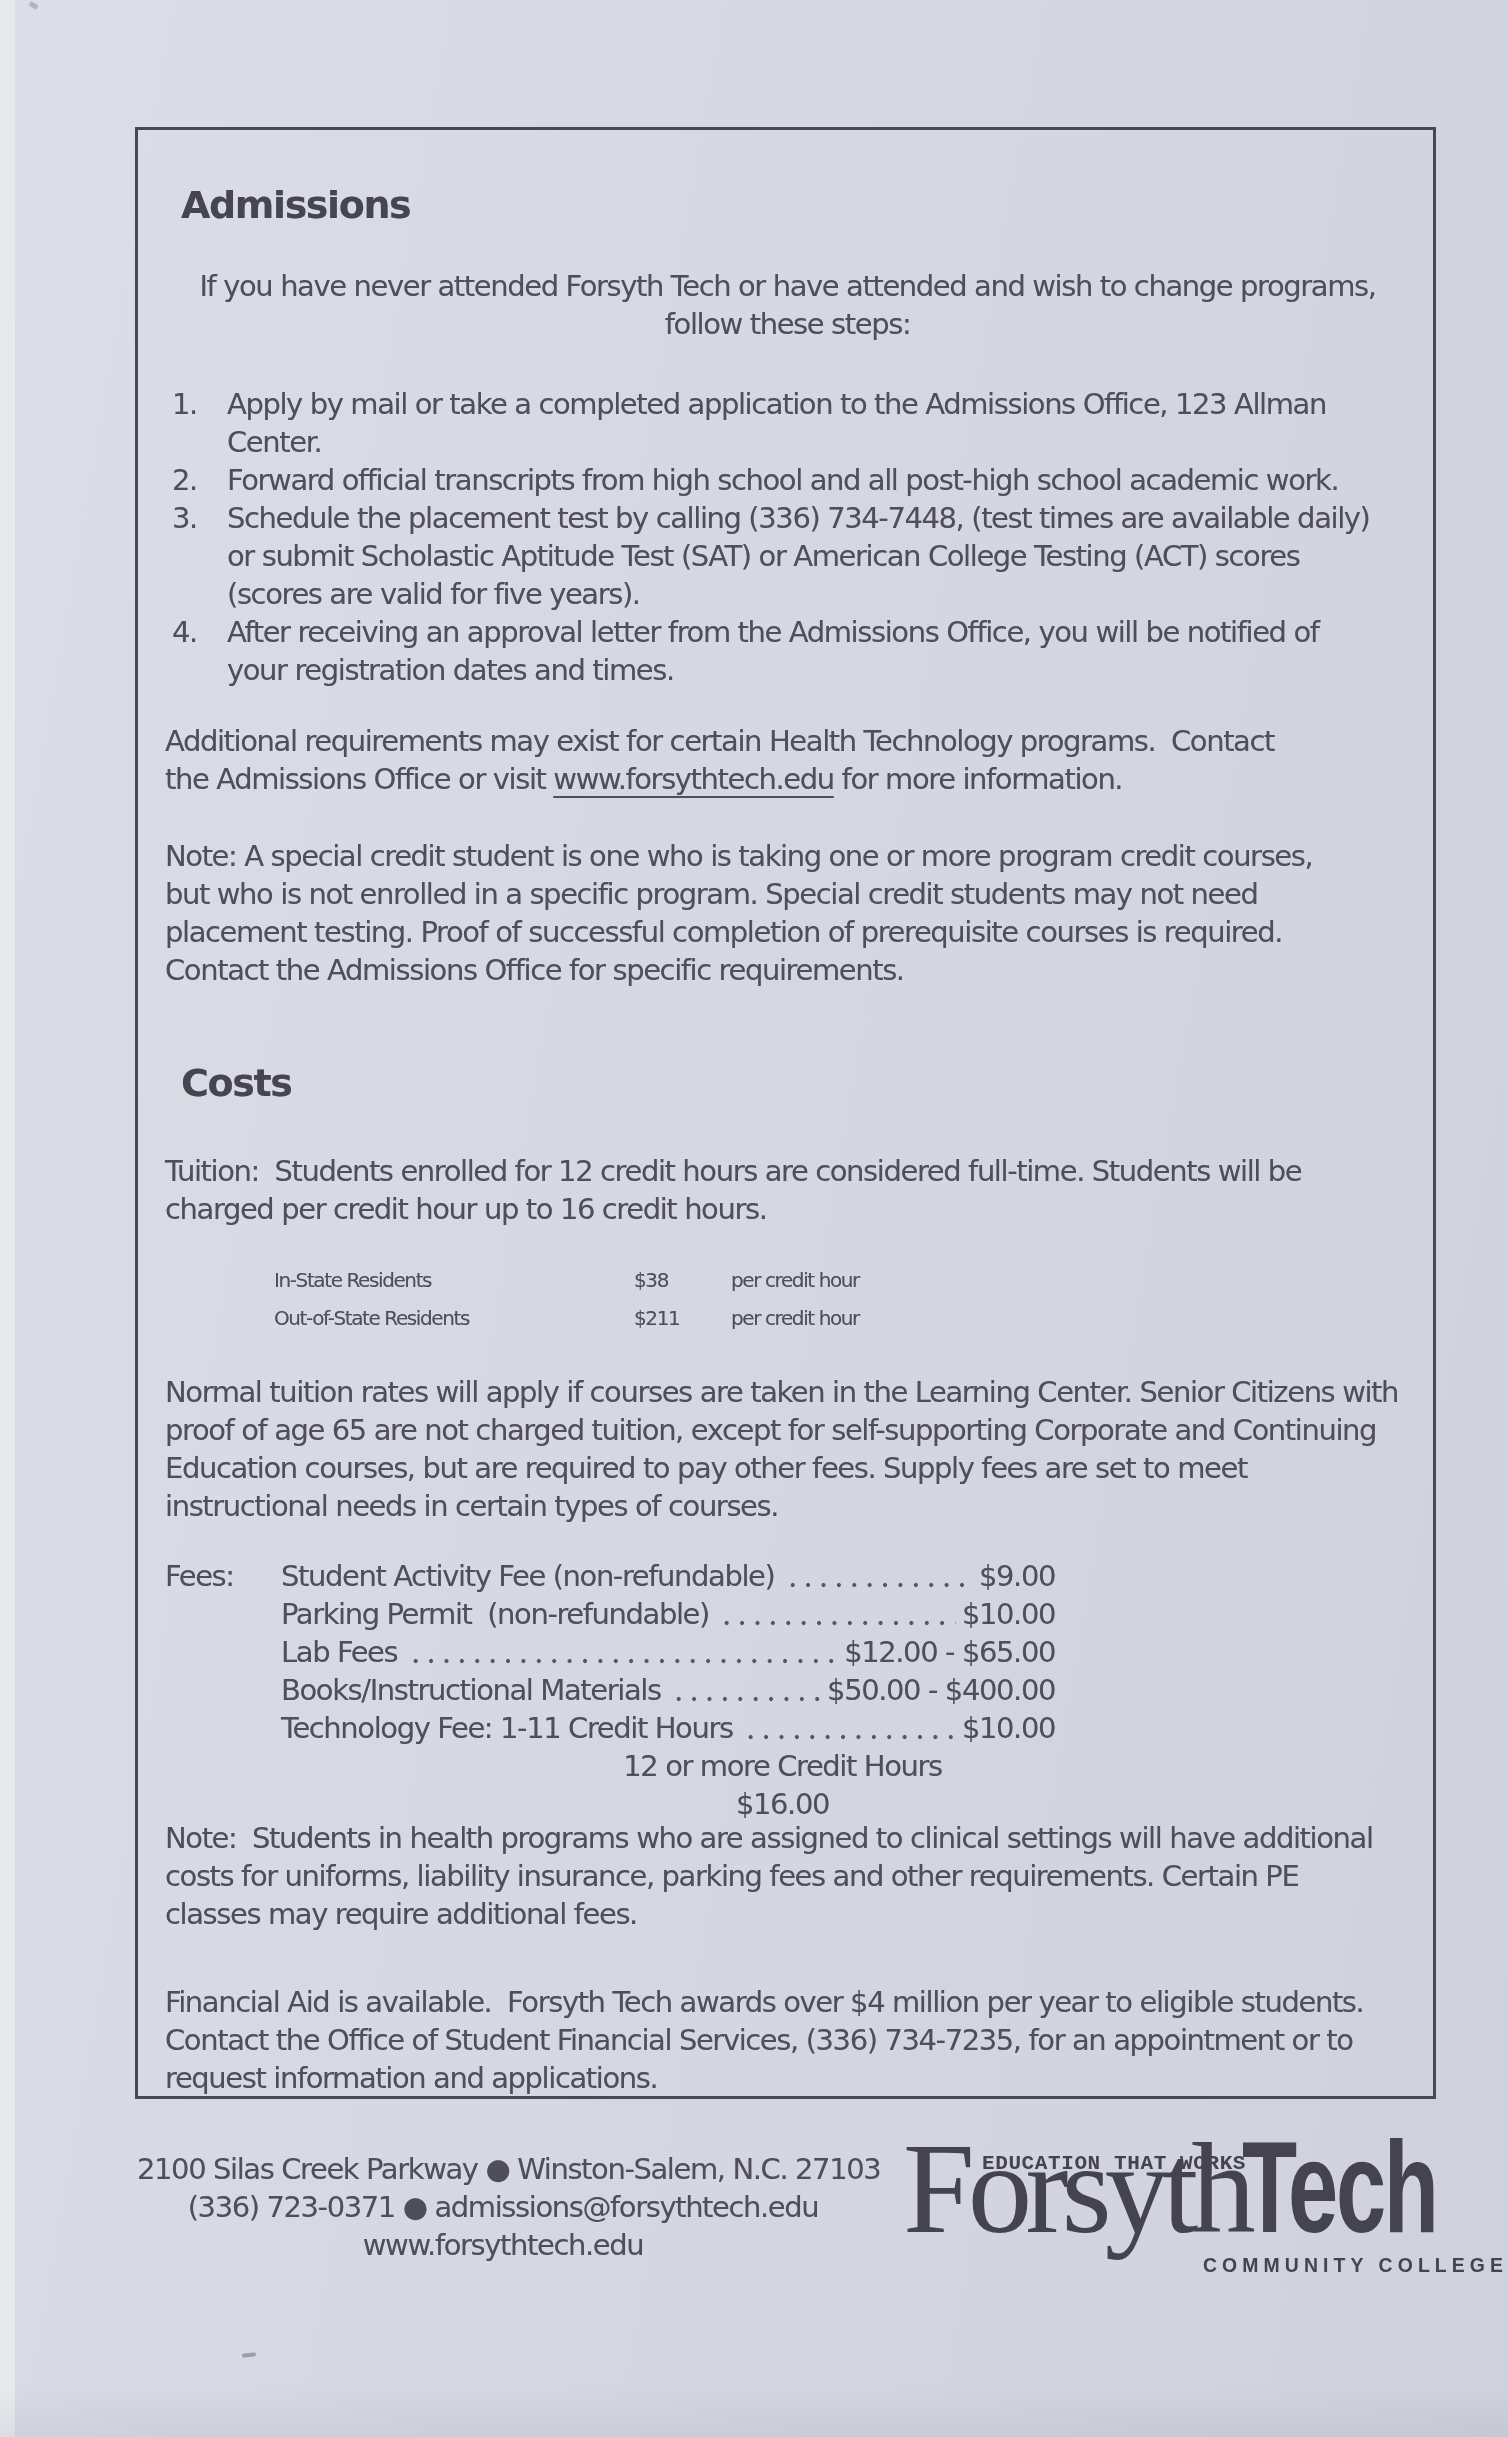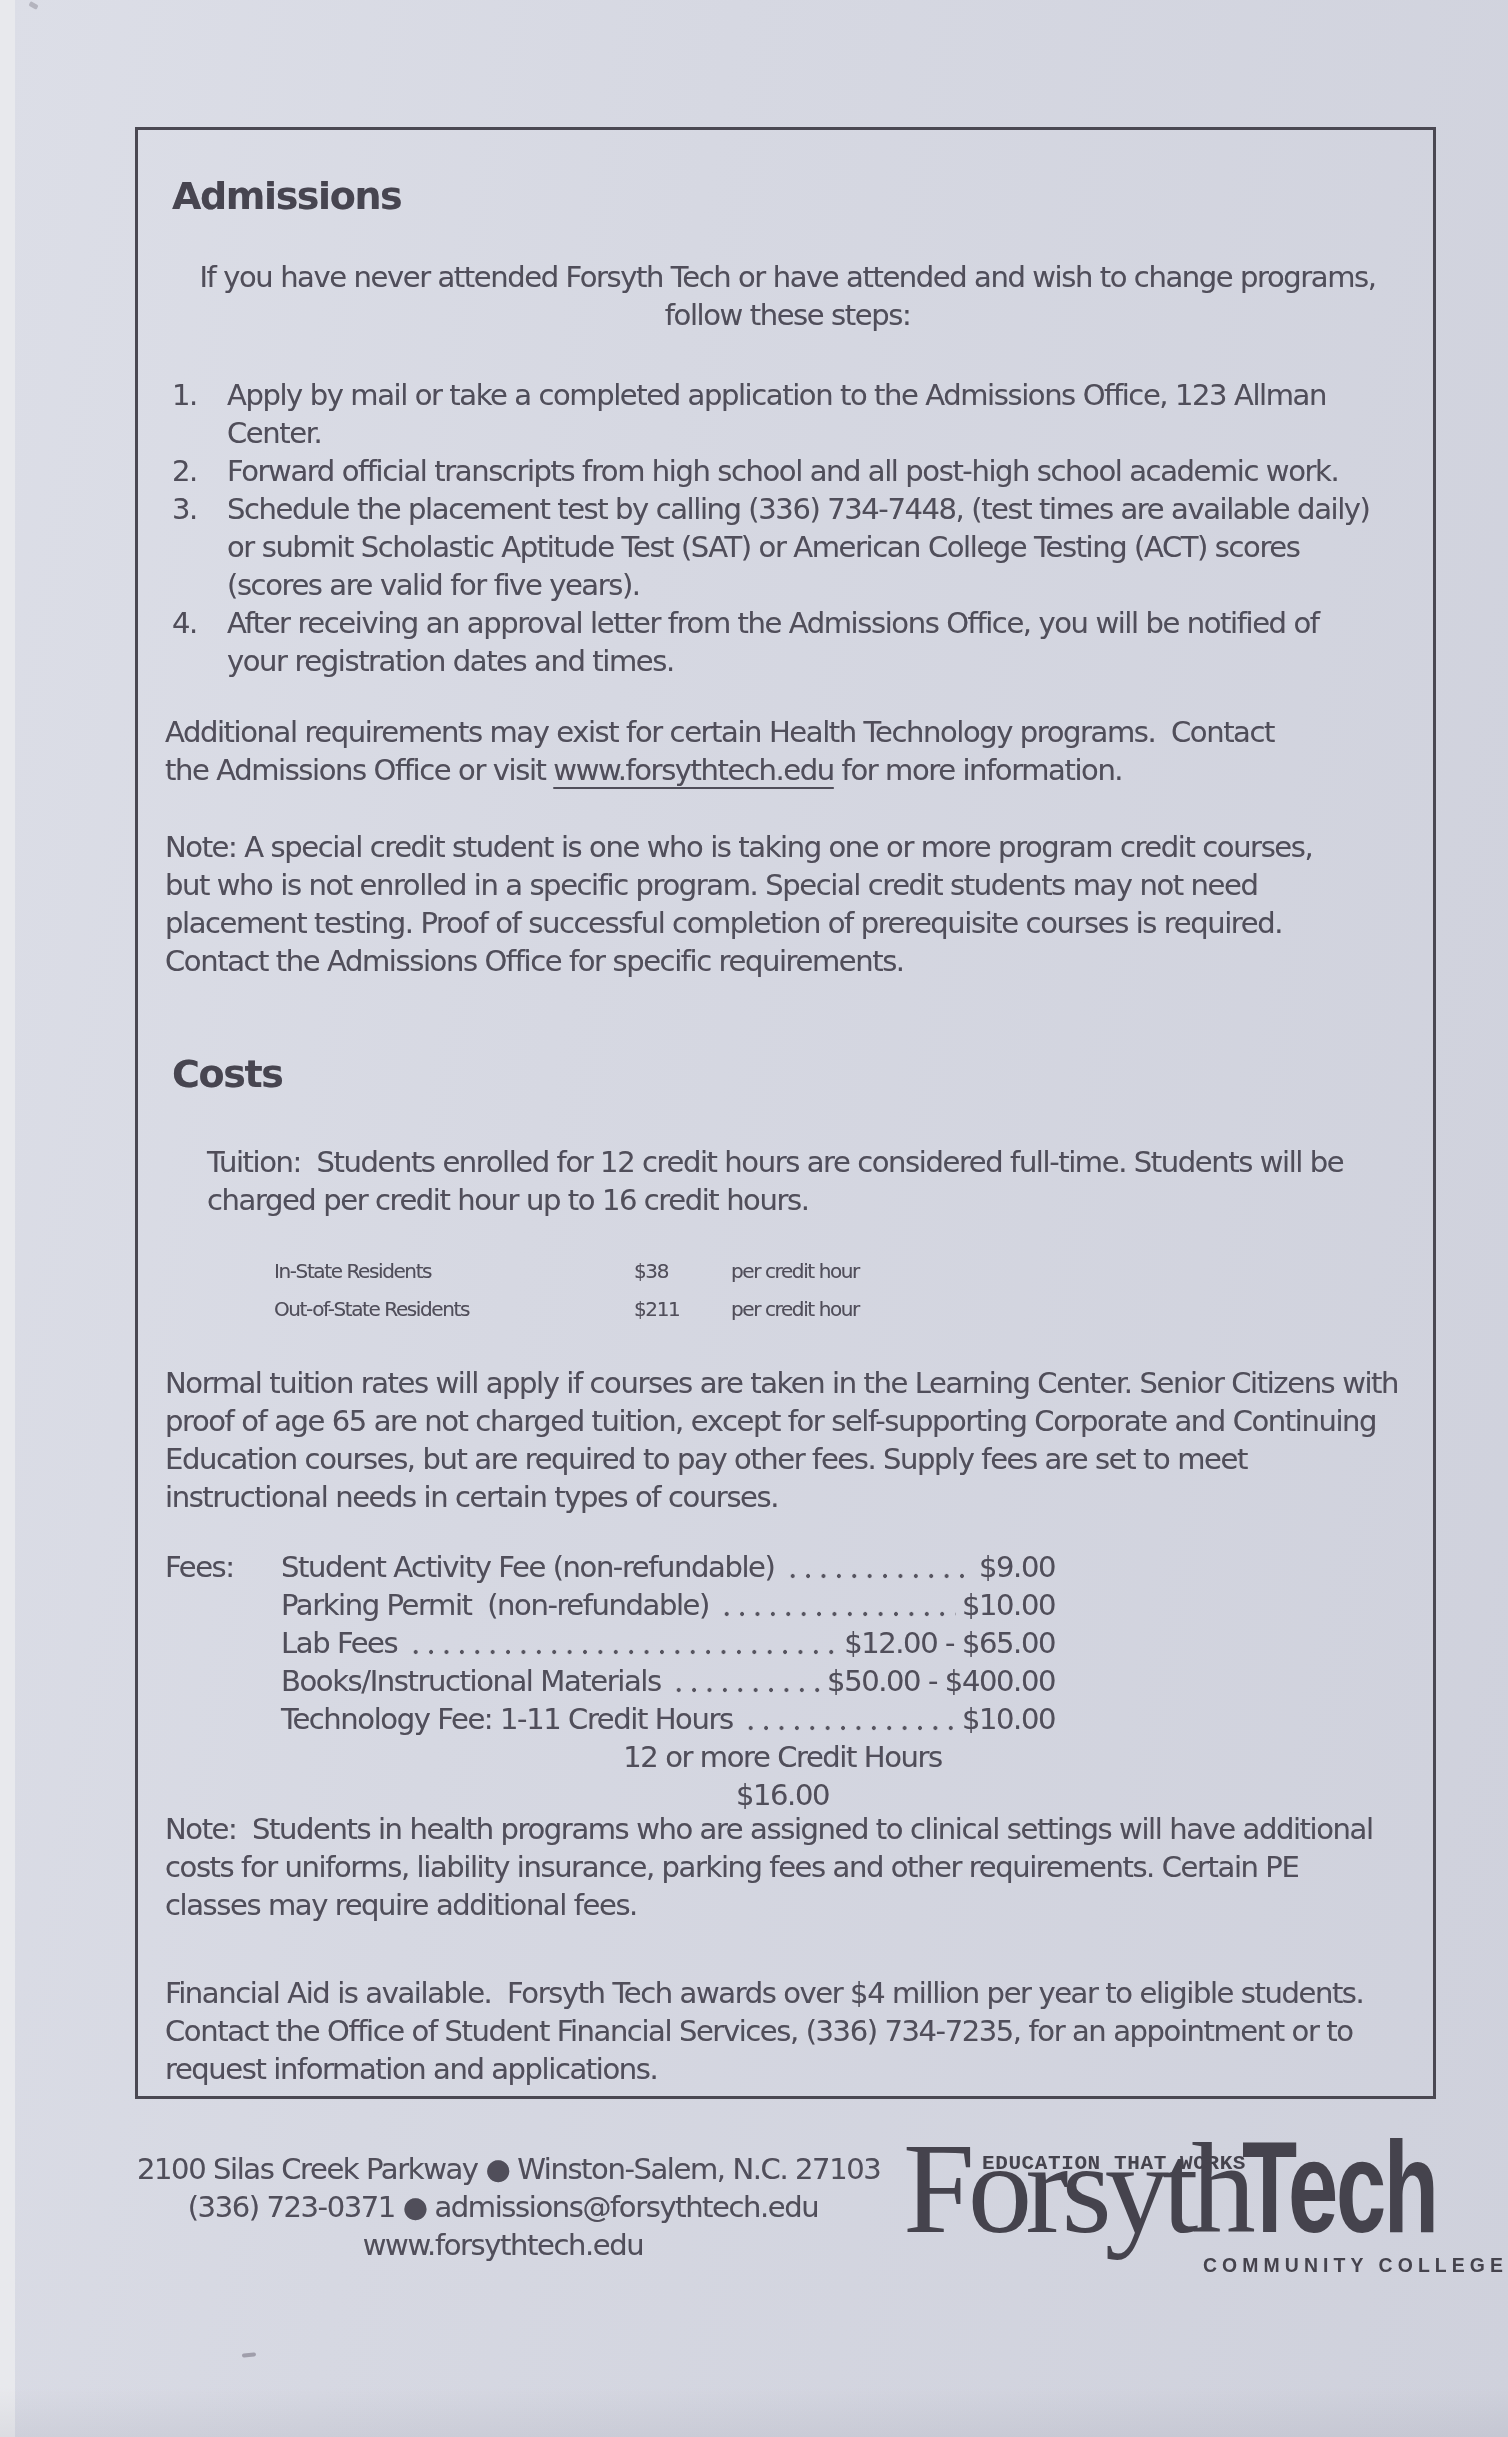--- a/index.html
+++ b/index.html
@@ -30,38 +30,38 @@
     background:#9a98a4; border-radius:1.7px; transform:rotate(30deg); opacity:.6;
   }
   .content-box {
     position:absolute; left:135px; top:127px;
     width:1301px; height:1972px;
     border:3.4px solid #4a4852;
     box-sizing:border-box;
     padding:34px 23px 0 27px;
   }
   h1,h2 {
-    font-size:38px; line-height:51px; margin:7px;
+    font-size:38px; line-height:51px; margin:16px;
     font-weight:bold; letter-spacing:-1.4px; color:#474550;
   }
   h1 { margin-bottom:36px; }
   p {
     font-size:29px; line-height:38px; margin:0;
     letter-spacing:-1.4px; white-space:pre;
   }
   .intro { margin-bottom:42px;text-align:center; }
   ol.steps { list-style:none; margin:0; padding:0; }
   ol.steps li { position:relative; padding-left:62px; font-size:29px; line-height:38px; letter-spacing:-1.4px; }
   ol.steps .num { position:absolute; left:6.9px; top:0; }
   ol.steps .step-text { white-space:pre; }
   .additional { margin-top:33px; }
   .link-inline { text-decoration:underline; text-decoration-thickness:2.3px; text-underline-offset:7.4px; }
   .note1 { margin-top:39px; }
   h2.costs { margin-top:69px; }
-  .tuition-intro { margin-top:43px;margin-left:42px; }
+  .tuition-intro { margin-top:43px; }
   .tuition-table { margin-top:33px; margin-left:109px; font-size:20px; line-height:38px; letter-spacing:-1.4px; }
   .tuition-row { display:flex; }
   .tuition-label { width:360px; white-space:pre; }
   .tuition-amount { width:97px; white-space:pre; }
   .tuition-unit { white-space:pre; }
   .normal-rates { margin-top:36px; }
   .fees-section { margin-top:32px; display:flex; font-size:29px; line-height:38px; letter-spacing:-1.4px; }
   .fees-label { width:116px; white-space:pre; }
   .fee-rows { width:774px; }
   .fee-row { display:flex; align-items:center; height:38px; }

